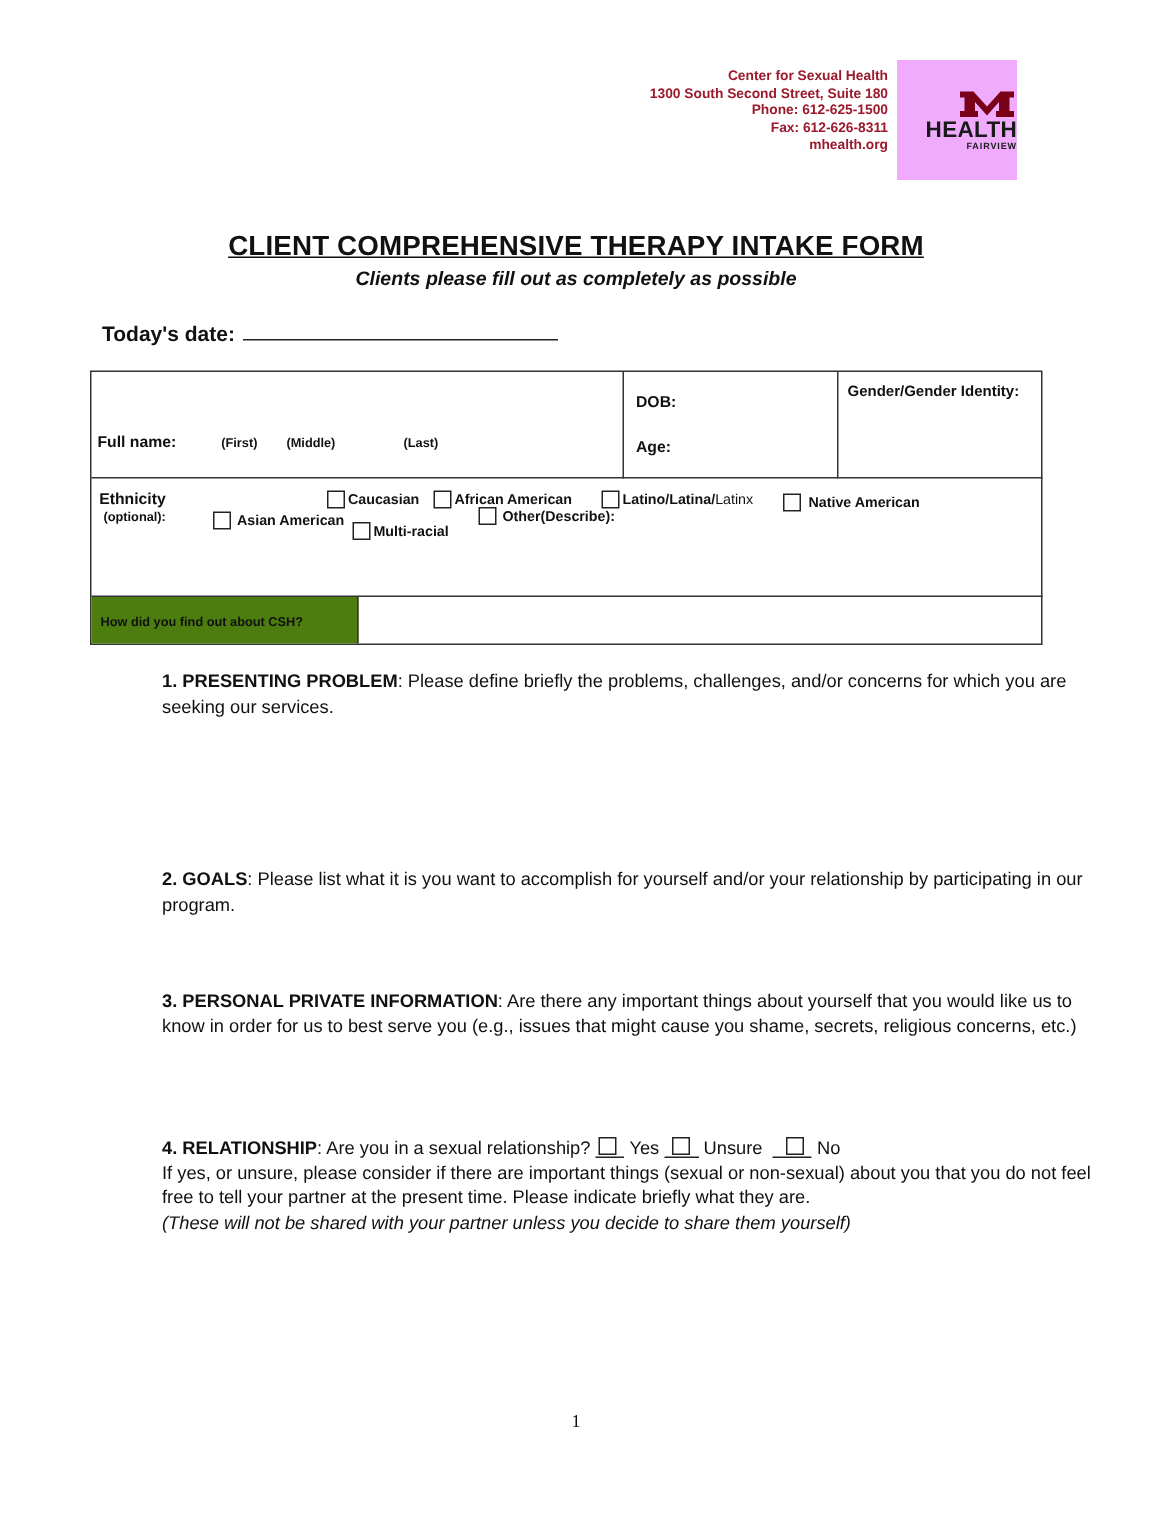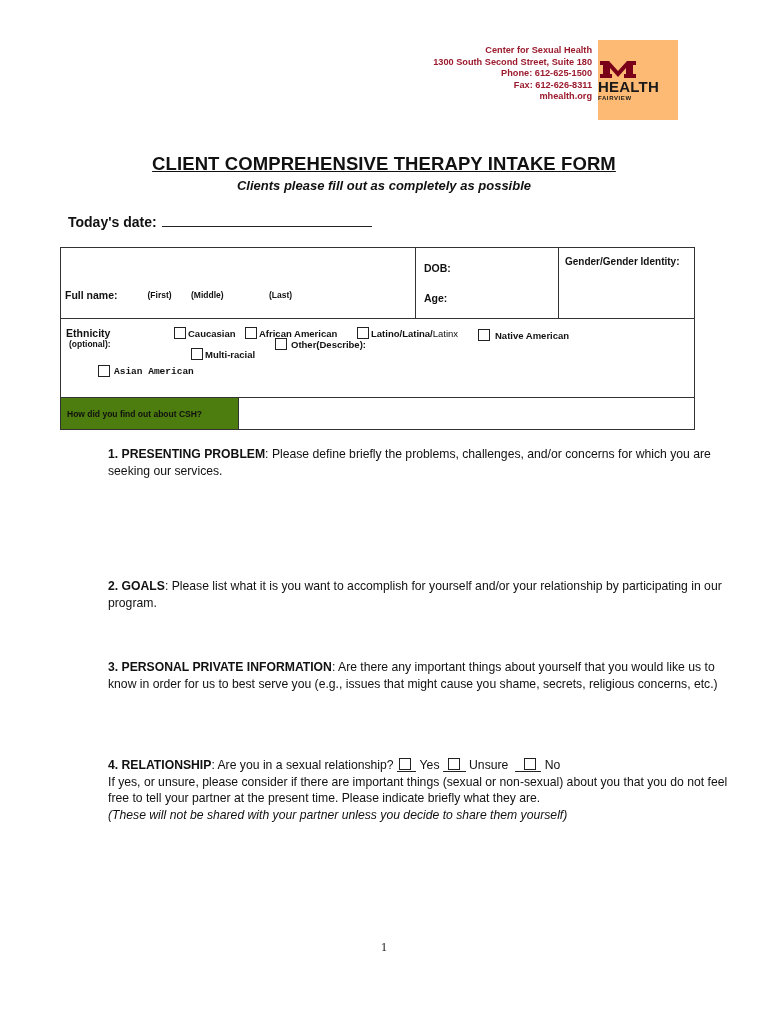--- a/index.html
+++ b/index.html
@@ -5,21 +5,21 @@
     * { box-sizing: border-box; margin: 0; padding: 0; }
     html, body { width: 768px; height: 1024px; background: #ffffff; overflow: hidden; }
     body { position: relative; font-family: "Liberation Sans", sans-serif; color: #111; }
 
     .address {
       position: absolute; right: 176px; top: 45px; width: 300px;
       text-align: right; color: #9b1b2e; font-weight: bold; font-size: 9.2px; line-height: 11.6px;
     }
     .logo {
       position: absolute; left: 598px; top: 40px; width: 80px; height: 80px;
-      background: #fdba74; display: flex; flex-direction: column; align-items: flex-start; justify-content: flex-start;
+      background: #f0abfc; display: flex; flex-direction: column; align-items: flex-end; justify-content: flex-start;
     }
     .logo svg { margin-top: 17px; }
     .logo .health { font-weight: bold; font-size: 15px; color: #1a1a1a; letter-spacing: 0.2px; margin-top: 0px; line-height: 15px; }
     .logo .fairview { font-weight: bold; font-size: 6px; color: #1a1a1a; letter-spacing: 0.6px; margin-top: 1px; }
 
     .title {
       position: absolute; left: 0; width: 768px; top: 153px; text-align: center;
       font-size: 18.5px; font-weight: bold; text-decoration: underline; letter-spacing: 0.1px;
     }
     .subtitle {
@@ -50,21 +50,21 @@
     .fullname { position: absolute; left: 4px; top: 41px; display: flex; align-items: center; gap: 24px; }
     .fullname .first { margin-left: 6px; }
     .fullname .middle { position: absolute; left: 126px; top: 1px; white-space: nowrap; }
     .fullname .last { position: absolute; left: 204px; top: 1px; white-space: nowrap; }
     .dob { position: absolute; left: 8px; top: 14px; }
     .age { position: absolute; left: 8px; top: 44px; }
     .gender { position: absolute; left: 6px; top: 8px; white-space: nowrap; font-size: 10px; }
 
     .eth-row { position: absolute; display: flex; align-items: center; white-space: nowrap; flex-direction: column; }
     .chk { display: inline-block; width: 12px; height: 12px; border: 1px solid #222; background: #fff; margin-right: 2px; vertical-align: middle; }
-    .opt { display: inline-flex; align-items: center; position: absolute; white-space: nowrap; }
+    .opt { display: inline-flex; align-items: center; position: absolute; white-space: nowrap; margin-left: 44px; }
     .opt .t { font-weight: bold; font-size: 9.5px; }
     .opt .t.light { font-weight: normal; }
 
     .how-label { position: absolute; left: 6px; top: 11px; font-weight: bold; font-size: 8.5px; white-space: nowrap; }
 
     .q { position: absolute; left: 68px; width: 620px; font-size: 12.2px; line-height: 16.5px; margin-left: 40px; }
     .q b { font-weight: bold; }
     .q .it { font-style: italic; }
     .inline-chk { display: inline-block; width: 12px; height: 12px; border: 1px solid #222; vertical-align: -1px; }
     .uline { display: inline-block; border-bottom: 1px solid #222; padding: 0 2px; line-height: 12px; }
@@ -130,21 +130,21 @@
     </label>
     <label class="opt" style="left:296px; top:8px;">
       <span class="chk"></span>
       <span class="t">Latino/Latina/</span>
         <span class="t light">Latinx</span>
     </label>
     <label class="opt" style="left:417px; top:10px;">
       <span class="chk" style="margin-right:5px;"></span>
       <span class="t">Native American</span>
     </label>
-    <label class="opt" style="left:37px; top:46px;font-family:Liberation Mono, monospace;">
+    <label class="opt" style="left:37px; top:22px;">
       <span class="chk" style="margin-right:4px;"></span>
       <span class="t">Asian American</span>
     </label>
     <label class="opt" style="left:130px; top:29px;">
       <span class="chk"></span>
       <span class="t">Multi-racial</span>
     </label>
     <label class="opt" style="left:214px; top:19px;">
       <span class="chk" style="margin-right:4px;"></span>
       <span class="t">Other(Describe):</span>

